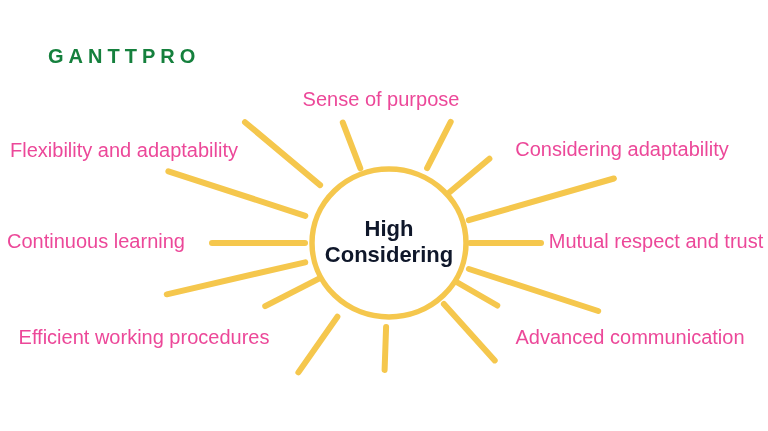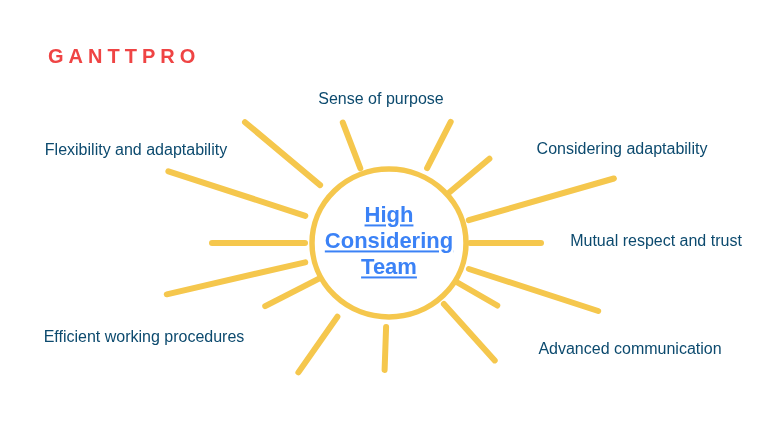--- a/index.html
+++ b/index.html
@@ -11,48 +11,47 @@
     overflow: hidden;
     font-family: "Liberation Sans", sans-serif;
   }
   .logo {
     position: absolute;
     left: 48px;
     top: 45px;
     font-size: 20px;
     font-weight: bold;
     letter-spacing: 5px;
-    color: #ef4444;
+    color: #15803d;
     user-select: none;
   }
   .sun-svg {
     position: absolute;
     left: 0;
     top: 0;
     width: 768px;
     height: 431px;
   }
   .center-label {
     position: absolute;
     left: 389px;
     top: 243px;
     transform: translate(-50%, -52%);
     text-align: center;
     font-size: 22px;
     font-weight: bold;
     line-height: 26px;
-    color: #3b82f6;
+    color: #0f172a;
     white-space: nowrap;
-    text-decoration: underline;
   }
   .spoke-label {
     position: absolute;
     transform: translate(-50%, -50%);
-    font-size: 16px;
-    color: #0c4a6e;
+    font-size: 20px;
+    color: #ec4899;
     white-space: nowrap;
   }
 </style>
 </head>
 <body>
 
 <div class="canvas">
 
   <div class="logo">GANTTPRO</div>
 
@@ -75,23 +74,23 @@
         <line x1="468.9" y1="269.0" x2="598.2" y2="311.0" stroke="#f5c74d" stroke-width="6" stroke-linecap="round"></line>
       </g>
     <g id="sun-circle">
         <ellipse cx="389" cy="243" rx="77" ry="74" fill="#ffffff" stroke="#f5c74d" stroke-width="5.5"></ellipse>
       </g>
   </svg>
 
   <div class="center-label">
     <div>High</div>
     <div>Considering</div>
-    <div>Team</div>
   </div>
 
   <div class="spoke-label" style="left: 381px; top: 99px;">Sense of purpose</div>
-  <div class="spoke-label" style="left: 136px; top: 150px;">Flexibility and adaptability</div>
+  <div class="spoke-label" style="left: 124px; top: 150px;">Flexibility and adaptability</div>
   <div class="spoke-label" style="left: 622px; top: 149px;">Considering adaptability</div>
+  <div class="spoke-label" style="left: 96px; top: 241px;">Continuous learning</div>
   <div class="spoke-label" style="left: 656px; top: 241px;">Mutual respect and trust</div>
   <div class="spoke-label" style="left: 144px; top: 337px;">Efficient working procedures</div>
-  <div class="spoke-label" style="left: 630px; top: 337px; margin-top: 12px;">Advanced communication</div>
+  <div class="spoke-label" style="left: 630px; top: 337px;">Advanced communication</div>
 
 </div>
 
 </body></html>

